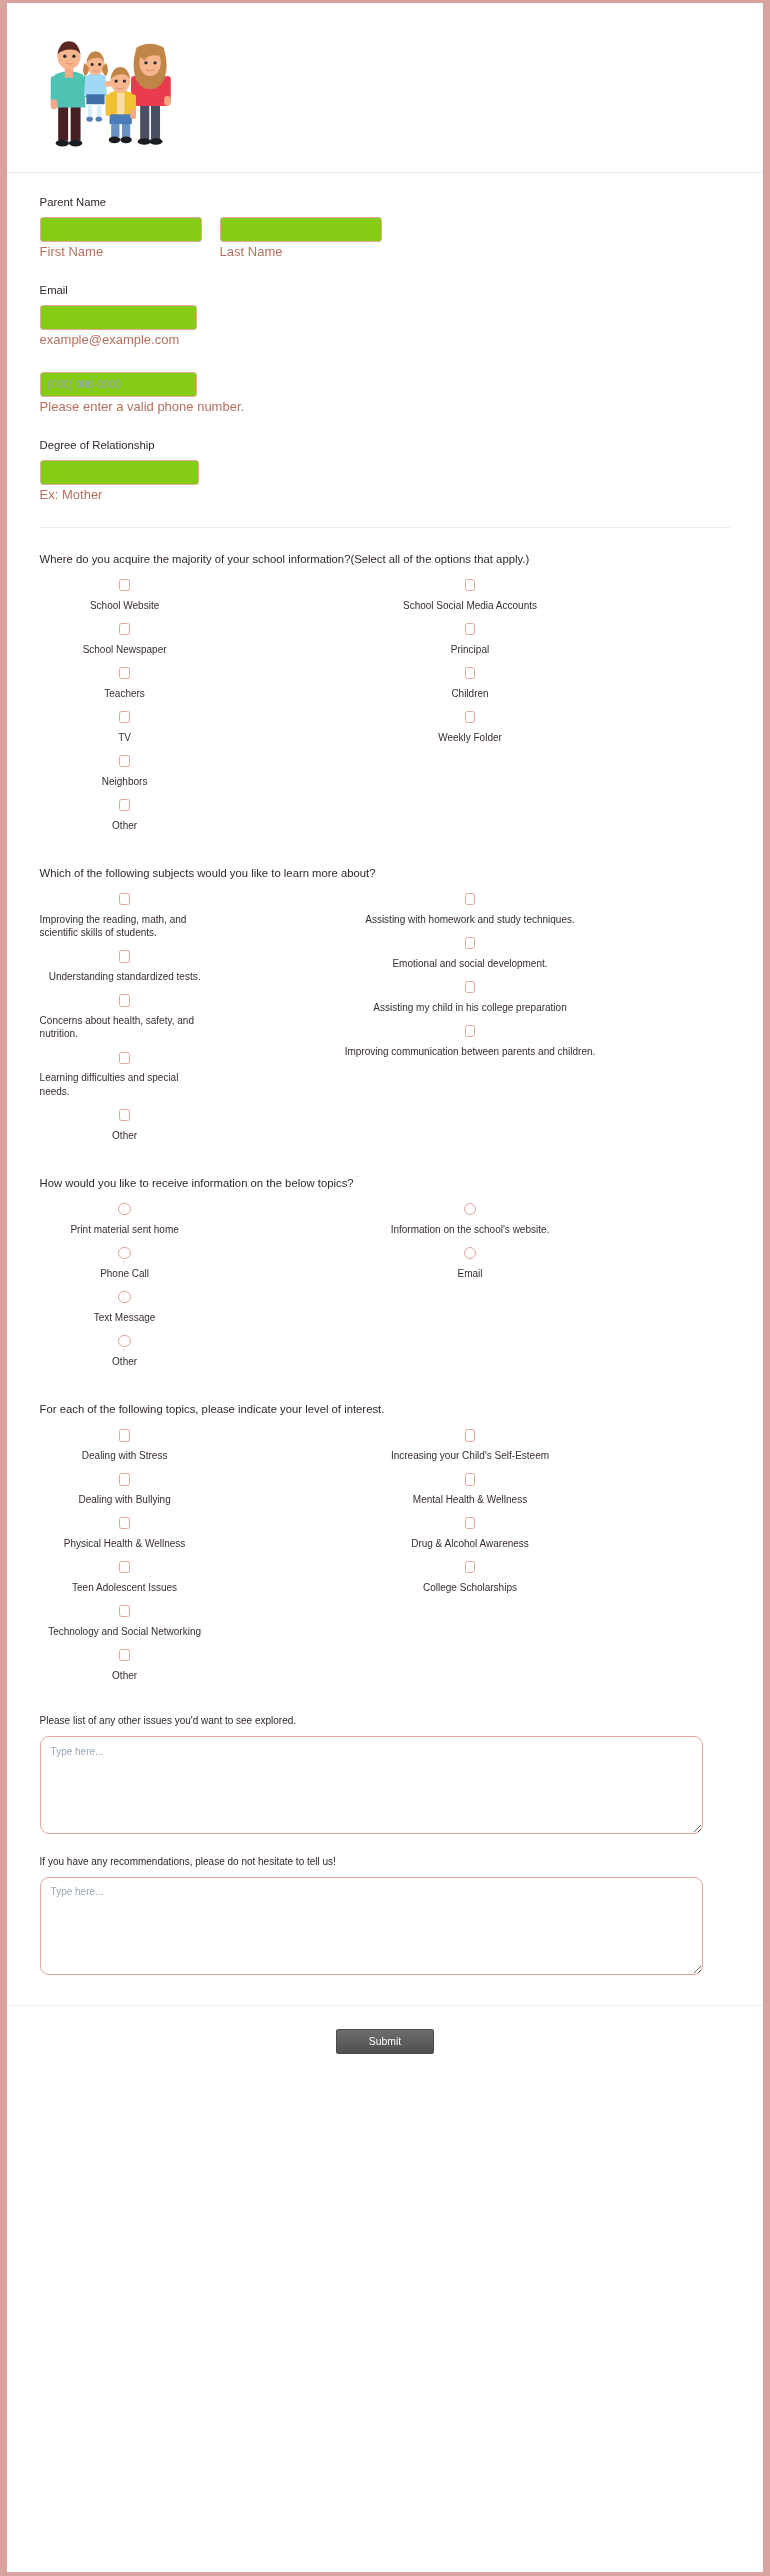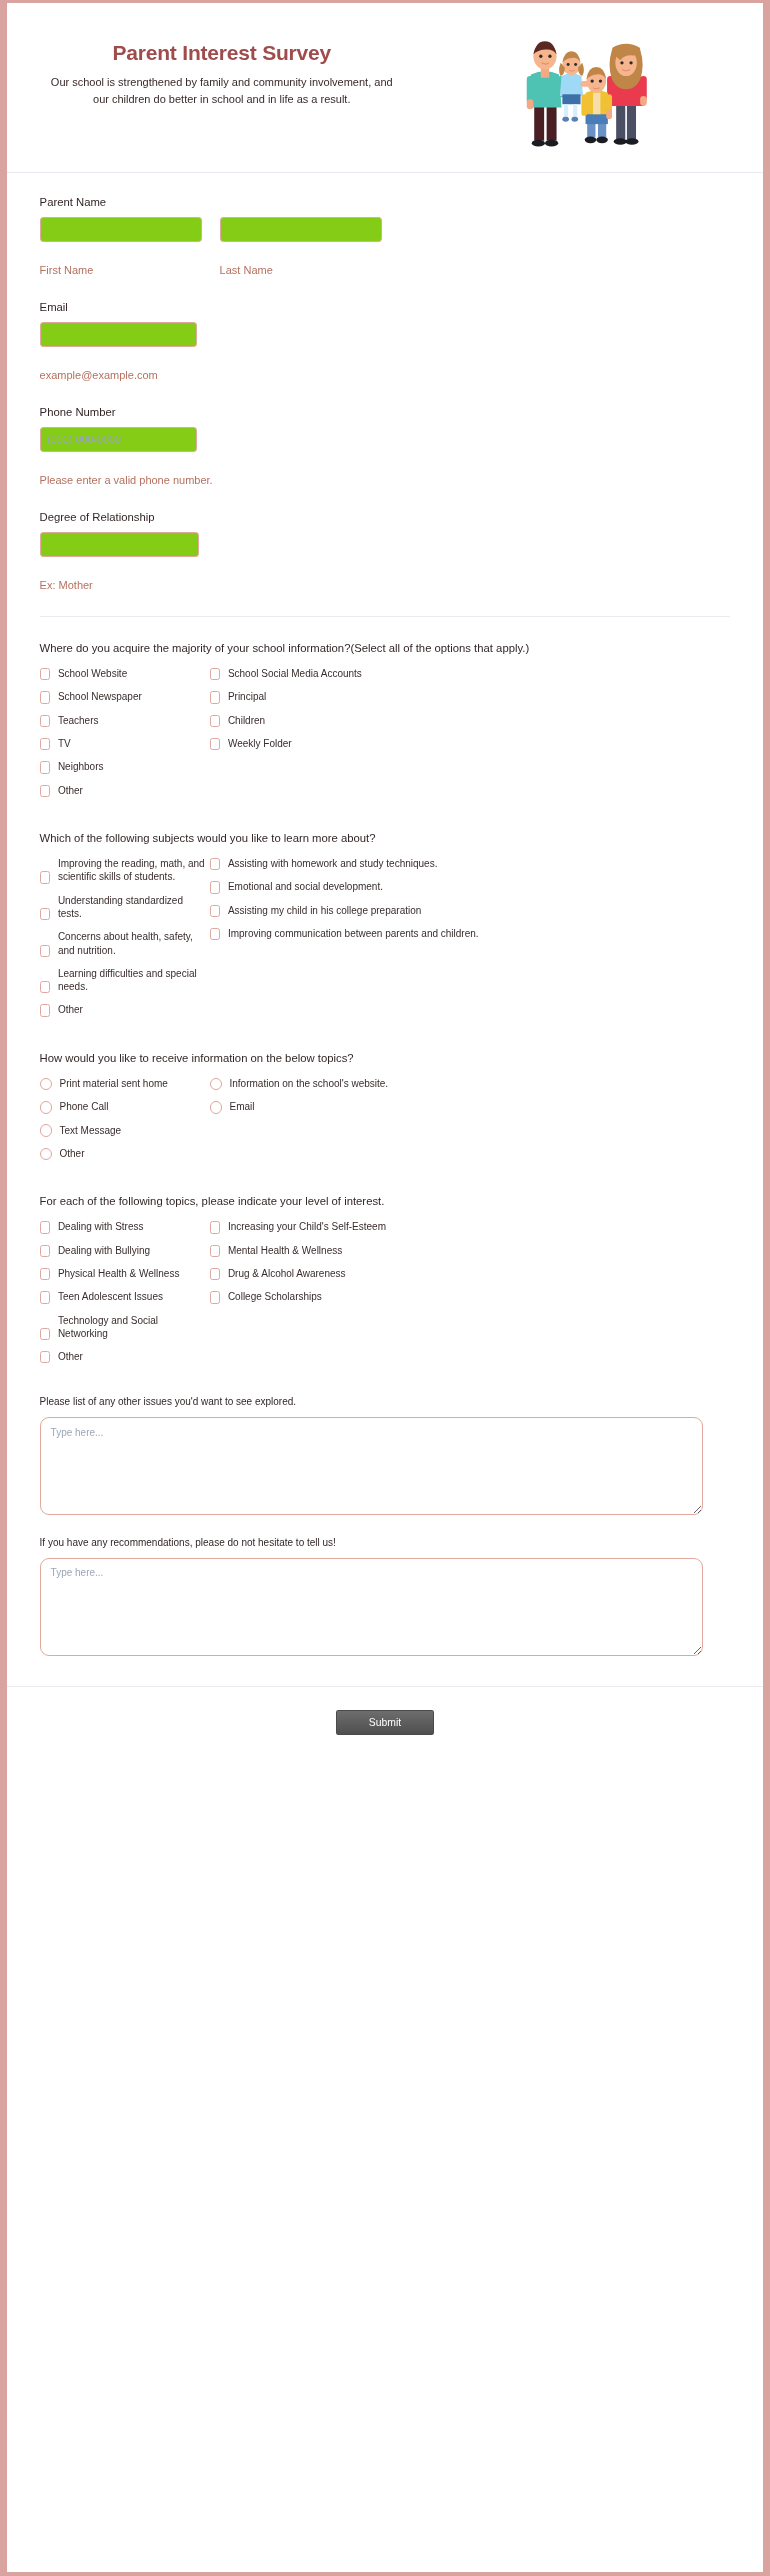--- a/index.html
+++ b/index.html
@@ -87,23 +87,23 @@
     font-family: "Liberation Sans", sans-serif;
     outline: none;
   }
   .txt-input::placeholder { color: #9aa7b5; }
   .w-first { width: 162px; }
   .w-last  { width: 162px; }
   .w-email { width: 157px; }
   .w-phone { width: 157px; }
   .w-rel   { width: 159px; }
   .sub-label {
-    font-size: 11px;
+    font-size: 13px;
     color: #b5705f;
-    margin-top: 22px;
+    margin-top: 2px;
   }
   .hint-row { display: flex; gap: 18px; }
   .hint-first { width: 162px; }
 
   .divider {
     border: none;
     border-top: 0.8px solid #eceaf0;
     margin: 6.6px 0 25px 0;
   }
   .divider.inset { margin: 8.3px 0 23px 0; }
@@ -118,24 +118,25 @@
     max-width: 563px;
   }
   .choice-grid {
     display: grid;
     grid-template-columns: 170px 1fr;
     column-gap: 0px;
   }
   .choice-col { display: flex; flex-direction: column; }
   .choice {
     display: flex;
-    align-items: flex-end;
+    align-items: center;
     gap: 7.5px;
     margin-bottom: 10px;
     min-height: 13.3px;
+    flex-direction: column;
   }
   .box {
     width: 10.8px;
     height: 12.4px;
     border: 1.2px solid #e0a79e;
     border-radius: 2.5px;
     background: #fff;
     flex: 0 0 auto;
     margin-top: 0.8px;
   }
@@ -197,24 +198,20 @@
   }
 </style>
 </head>
 <body>
 
 <div class="page">
  <div class="sheet">
 
   <div class="header">
     <div class="header-inner">
-      <div class="header-text">
-        <h1 class="form-title">Parent Interest Survey</h1>
-        <p class="form-subtitle">Our school is strengthened by family and community involvement, and our children do better in school and in life as a result.</p>
-      </div>
       <div class="header-art">
         <svg viewBox="0 0 180 140" xmlns="http://www.w3.org/2000/svg">
 
           <g>
             <rect x="121" y="84" width="11" height="44" fill="#4a4f63"></rect>
             <rect x="134" y="84" width="11" height="44" fill="#4a4f63"></rect>
             <ellipse cx="126" cy="131" rx="8" ry="4" fill="#1b1b22"></ellipse>
             <ellipse cx="140" cy="131" rx="8" ry="4" fill="#1b1b22"></ellipse>
             <path d="M115 50 q18 -8 36 0 l4 38 h-44 z" fill="#ea3b4e"></path>
             <rect x="110" y="52" width="8" height="30" rx="4" fill="#ea3b4e"></rect>
@@ -298,21 +295,20 @@
       </div>
     </div>
 
     <div class="field-block">
       <div class="field-label">Email</div>
       <input class="txt-input w-email" type="text" placeholder="" style="">
       <div class="sub-label">example@example.com</div>
     </div>
 
     <div class="field-block">
-      <div class="field-label">Phone Number</div>
       <input class="txt-input w-phone" type="text" placeholder="(000) 000-0000" style="">
       <div class="sub-label">Please enter a valid phone number.</div>
     </div>
 
     <div class="field-block">
       <div class="field-label">Degree of Relationship</div>
       <input class="txt-input w-rel" type="text" placeholder="" style="">
       <div class="sub-label">Ex: Mother</div>
     </div>
 

